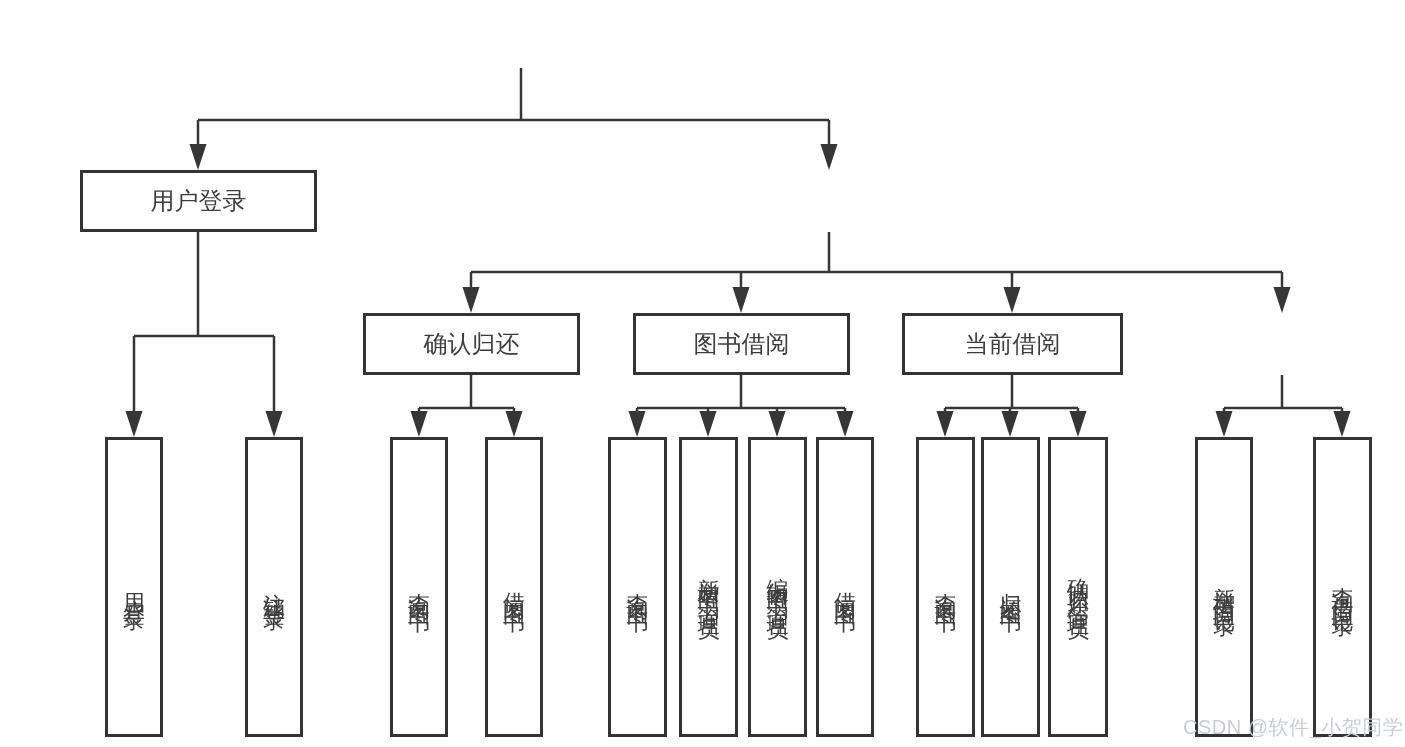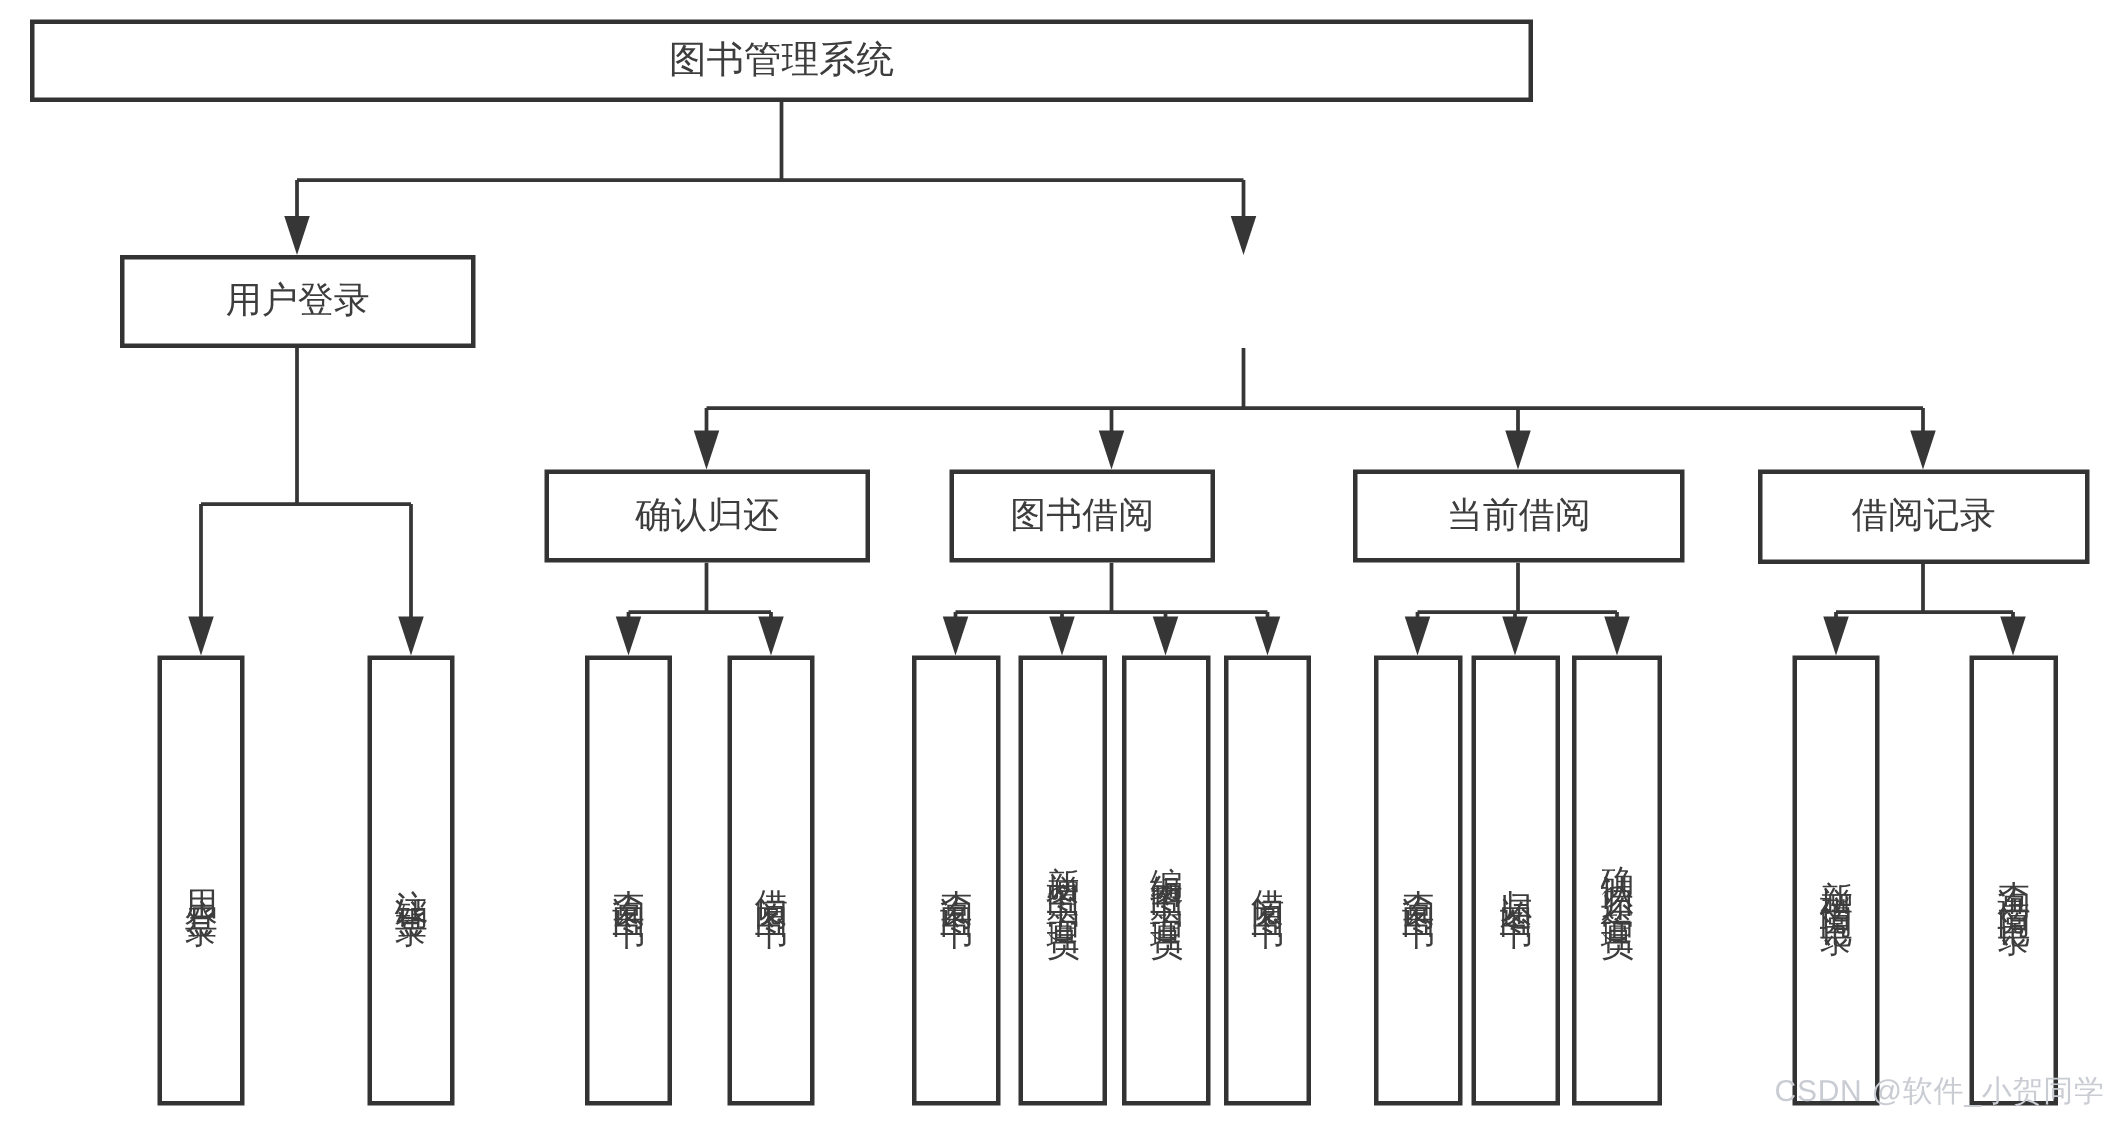--- a/index.html
+++ b/index.html
@@ -105,37 +105,31 @@
       <line x1="1078" y1="408" x2="1078" y2="415" stroke="#363636" stroke-width="2.5"></line>
       <polygon points="1069.5,411 1086.5,411 1078,437" fill="#363636"></polygon>
       <line x1="1282" y1="375" x2="1282" y2="408" stroke="#363636" stroke-width="2.5"></line>
       <line x1="1224" y1="408" x2="1342" y2="408" stroke="#363636" stroke-width="2.5"></line>
       <line x1="1224" y1="408" x2="1224" y2="415" stroke="#363636" stroke-width="2.5"></line>
       <polygon points="1215.5,411 1232.5,411 1224,437" fill="#363636"></polygon>
       <line x1="1342" y1="408" x2="1342" y2="415" stroke="#363636" stroke-width="2.5"></line>
       <polygon points="1333.5,411 1350.5,411 1342,437" fill="#363636"></polygon>
     </svg>
   <div id="watermark">CSDN @软件_小贺同学</div>
-<div class="node root" style="left: 20px; top: 13px; width: 1002px; height: 55px;">
-      <span>图书管理系统</span>
-    </div>
     <div class="node" style="left: 80px; top: 170px; width: 237px; height: 62px;">
       <span>用户登录</span>
     </div>
     <div class="node" style="left: 363px; top: 313px; width: 217px; height: 62px;">
       <span>确认归还</span>
     </div>
-    <div class="node" style="left: 633px; top: 313px; width: 177px; height: 62px;">
+    <div class="node" style="left: 633px; top: 313px; width: 217px; height: 62px;">
       <span>图书借阅</span>
     </div>
     <div class="node" style="left: 902px; top: 313px; width: 221px; height: 62px; text-align: center;">
       <span>当前借阅</span>
-    </div>
-    <div class="node" style="left: 1172px; top: 313px; width: 221px; height: 63px;">
-      <span>借阅记录</span>
     </div>
     <div class="node vertical" style="left: 105px; top: 437px; width: 58px; height: 300px;">
       <span>用户登录</span>
     </div>
     <div class="node vertical" style="left: 245px; top: 437px; width: 58px; height: 300px;">
       <span>注销登录</span>
     </div>
     <div class="node vertical" style="left: 390px; top: 437px; width: 58px; height: 300px;">
       <span>查询图书</span>
     </div>

